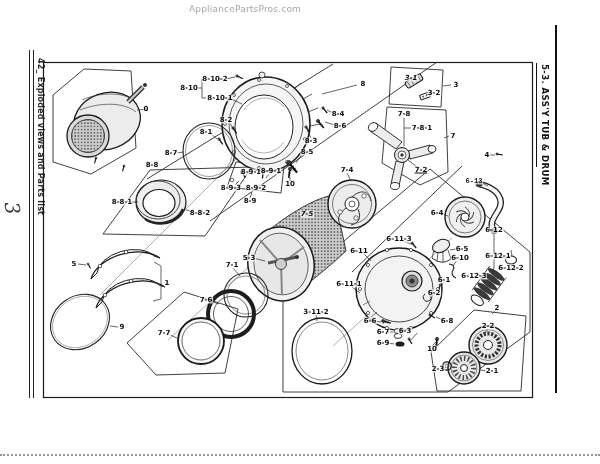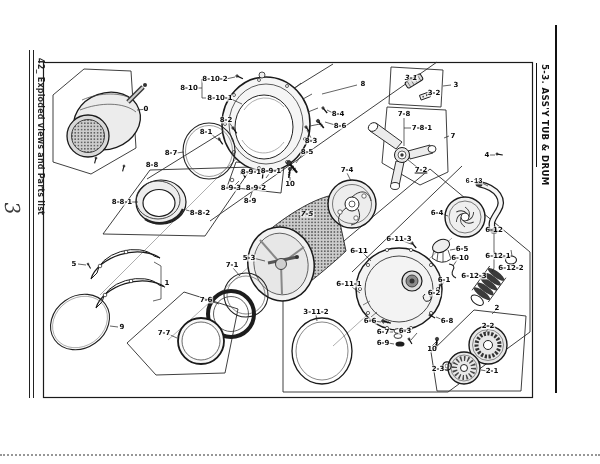--- a/index.html
+++ b/index.html
@@ -22,20 +22,21 @@
   .labels-layer{position:absolute;left:0;top:0;width:600px;height:464px;pointer-events:none;}
   .part-label{position:absolute;display:inline-block;transform:translate(-50%,-50%);
        font-size:7px;font-weight:700;color:#0c0c0c;line-height:1;white-space:nowrap;
        background:rgba(255,255,255,.72);padding:0 .5px;}
 </style>
 </head>
 <body>
 
 <div class="page">
 
+  <div class="hdr">AppliancePartsPros.com</div>
   <div class="side-left">42_ Exploded views and Parts list</div>
   <div class="margin-note">3</div>
   <div class="side-right">5-3.  ASS'Y TUB &amp; DRUM</div>
   <div class="rt-underline"></div>
   <div class="divider-right"></div>
   <div class="dbl-a"></div>
   <div class="dbl-b"></div>
   <div class="dotted-bottom"></div>
 
   <svg class="svg-layer" width="600" height="464" viewBox="0 0 600 464">

